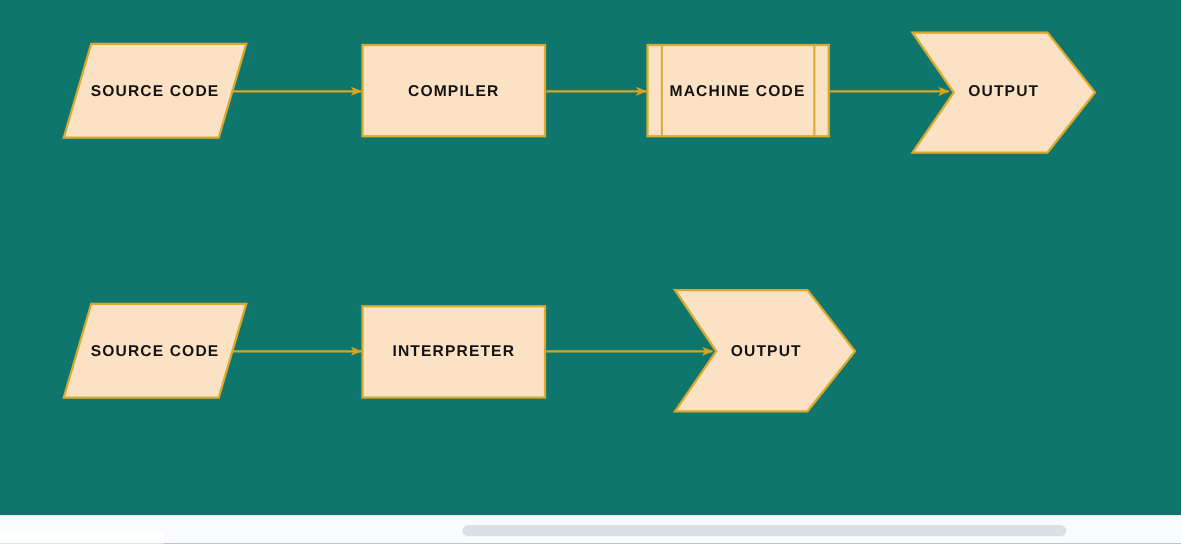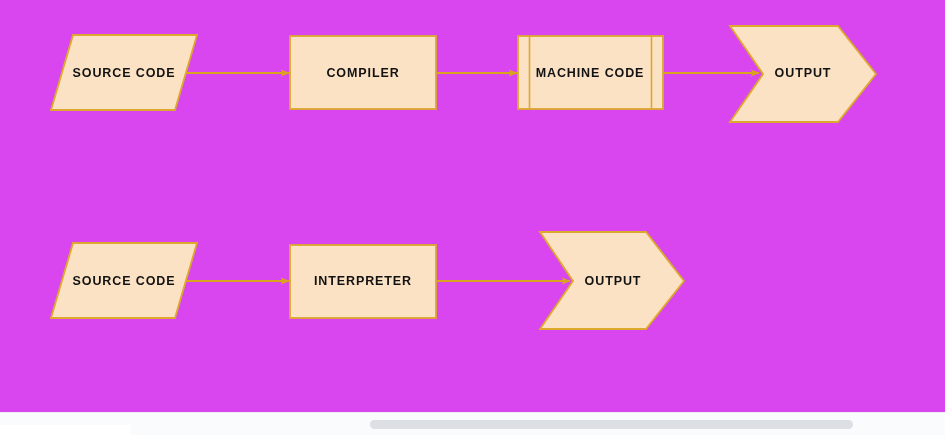--- a/index.html
+++ b/index.html
@@ -4,21 +4,21 @@
 <style>
   html, body {
     margin: 0;
     padding: 0;
     background: #ffffff;
   }
   #app {
     position: relative;
     width: 945px;
     height: 435px;
-    background: #d946ef;
+    background: #0f766e;
     overflow: hidden;
     font-family: "Liberation Sans", sans-serif;
   }
   #canvas {
     position: absolute;
     left: 0;
     top: 0;
     width: 945px;
     height: 412px;
   }

